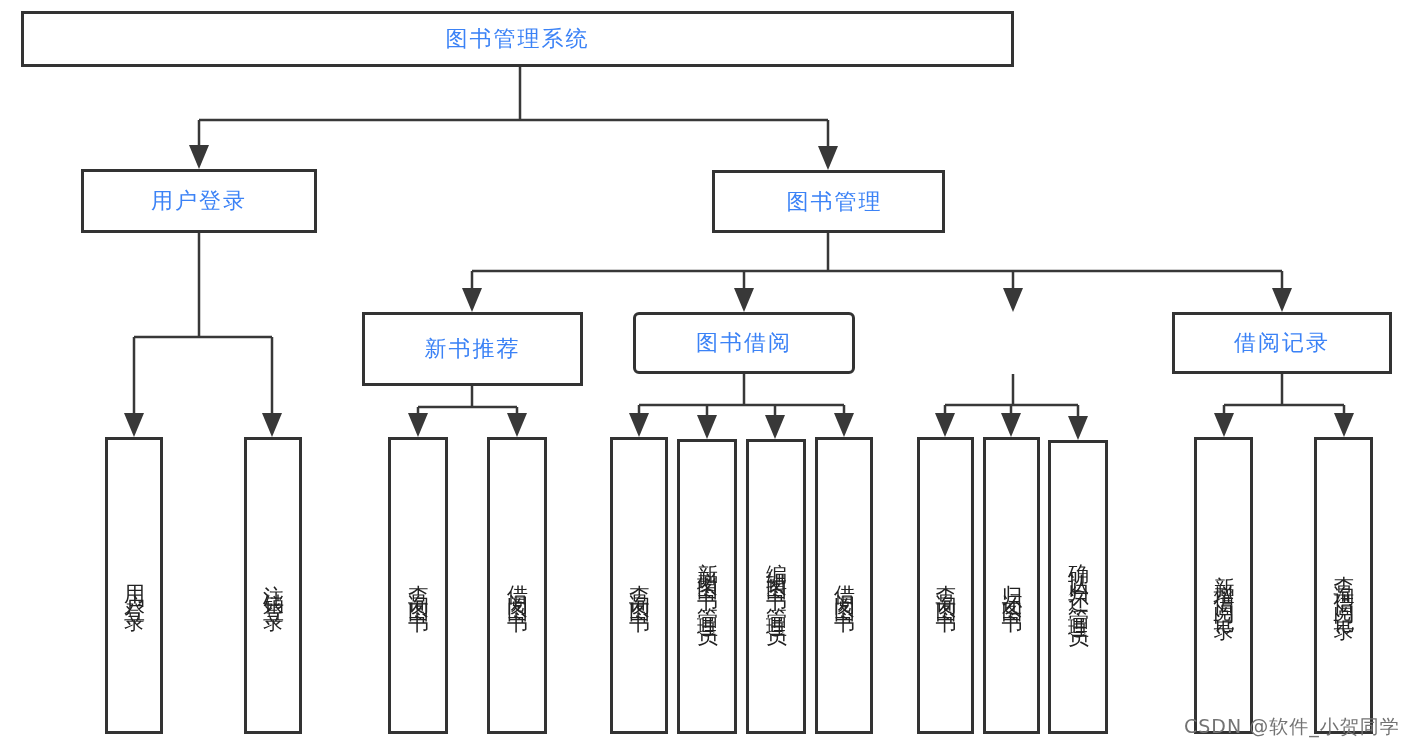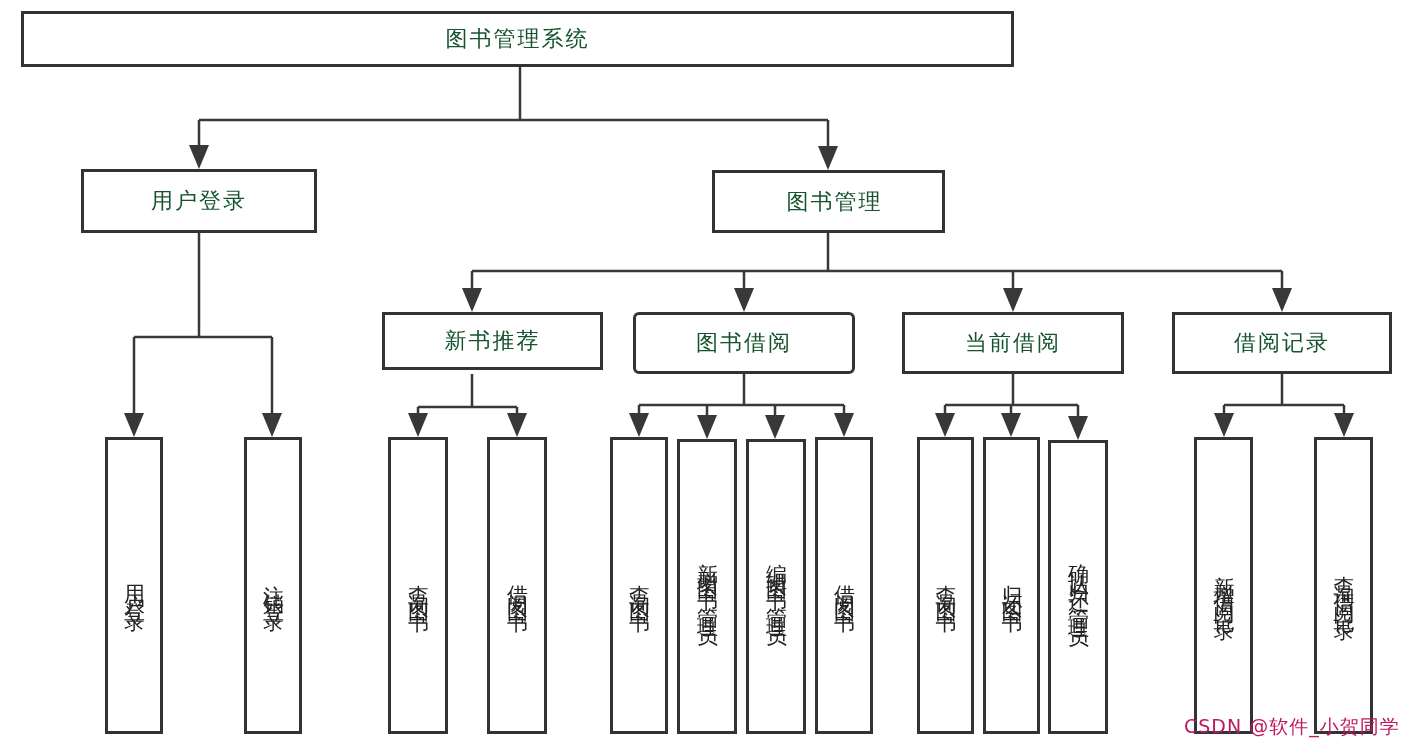--- a/index.html
+++ b/index.html
@@ -17,21 +17,21 @@
     pointer-events: none;
   }
   .node {
     position: absolute;
     box-sizing: border-box;
     background: #ffffff;
     border: 3px solid #333333;
     display: flex;
     align-items: center;
     justify-content: center;
-    color: #14532d;
+    color: #3b82f6;
     font-size: 22px;
     letter-spacing: 2px;
     white-space: nowrap;
   }
   .leaf {
     position: absolute;
     box-sizing: border-box;
     background: #ffffff;
     border: 3px solid #333333;
     display: flex;
@@ -46,21 +46,21 @@
     line-height: 1;
     letter-spacing: 9px;
     white-space: nowrap;
   }
   .watermark {
     position: absolute;
     left: 1184px;
     top: 714px;
     font-size: 19px;
     letter-spacing: 1px;
-    color: #be185d;
+    color: #737373;
     z-index: 5;
     white-space: nowrap;
   }
 </style>
 </head>
 <body>
 
 <div id="canvas">
 
   <svg id="connectors" width="1405" height="747" viewBox="0 0 1405 747">
@@ -99,28 +99,25 @@
     <span>图书管理系统</span>
   </div>
 
   <div class="node" style="left:81px; top:169px; width:236px; height:64px;">
     <span>用户登录</span>
   </div>
   <div class="node" style="left:712px; top:170px; width:233px; height:63px;padding-left:12px;">
     <span>图书管理</span>
   </div>
 
-  <div class="node" style="left:362px; top:312px; width:221px; height:58px;margin-left:20px;">
+  <div class="node" style="left:362px; top:312px; width:221px; height:74px;">
     <span>新书推荐</span>
   </div>
   <div class="node" style="left:633px; top:312px; width:222px; height:62px;border-radius:6px;">
     <span>图书借阅</span>
-  </div>
-  <div class="node" style="left:902px; top:312px; width:222px; height:62px;">
-    <span>当前借阅</span>
   </div>
   <div class="node" style="left:1172px; top:312px; width:220px; height:62px;">
     <span>借阅记录</span>
   </div>
 
   <div class="leaf" style="left:105px; top:437px; width:58px; height:297px;">
     <span>用户登录</span>
   </div>
   <div class="leaf" style="left:244px; top:437px; width:58px; height:297px;">
     <span>注销登录</span>

